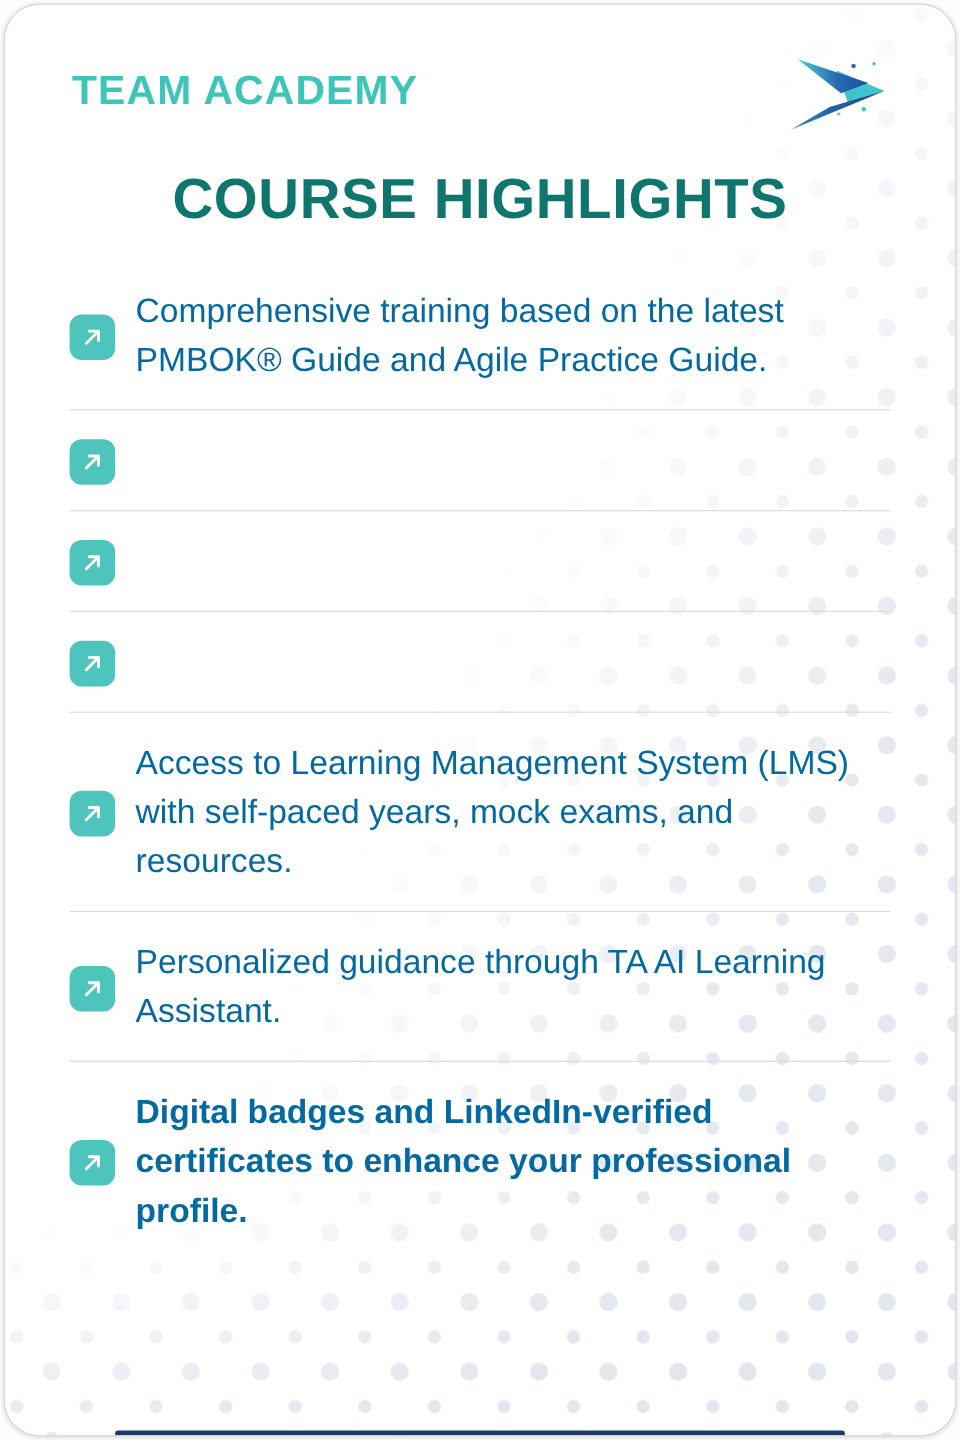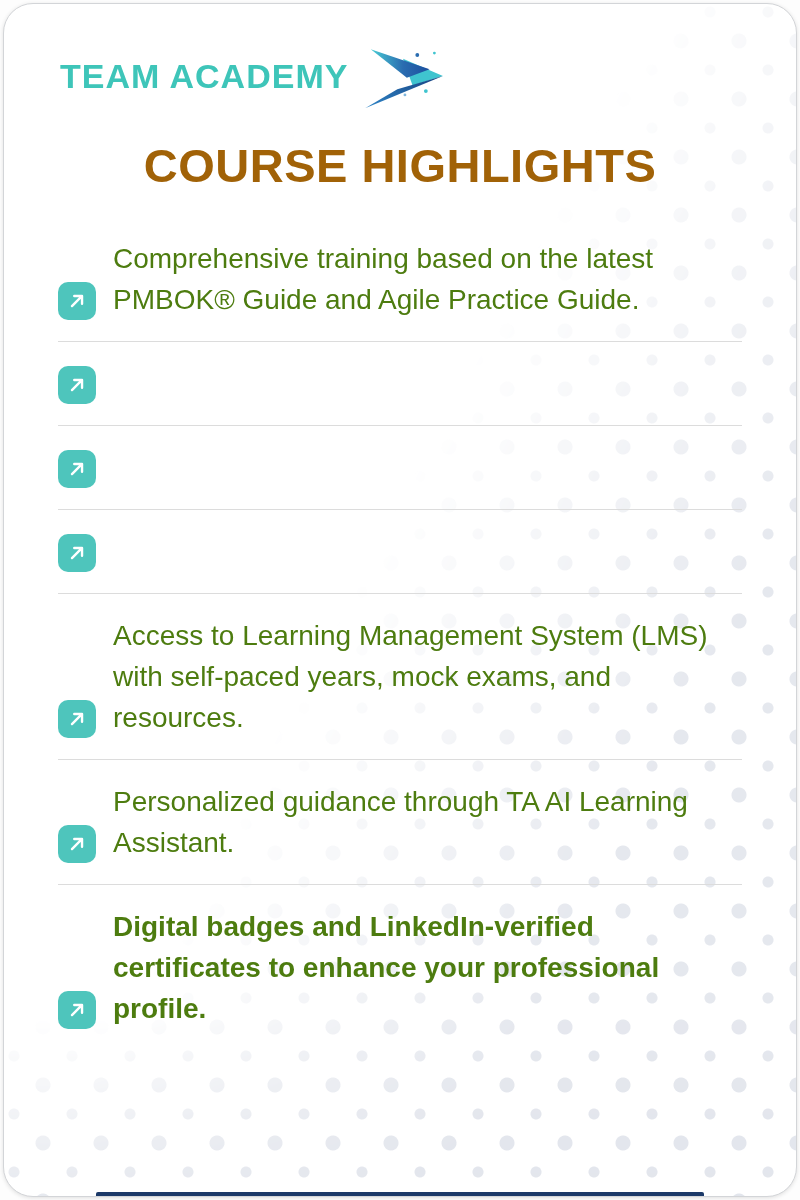--- a/index.html
+++ b/index.html
@@ -38,54 +38,55 @@
     mask-image:
       linear-gradient(118deg, transparent 46%, rgba(0,0,0,.9) 75%),
       linear-gradient(to top, rgba(0,0,0,.85), transparent 15%);
   }
   .brand {
     display: flex;
     align-items: center;
     gap: 12px;
     padding-left: 2px;
     position: relative;
+    justify-content: space-between;
   }
   .brand-name {
     color: #3ec5b9;
     font-size: 34px;
     font-weight: 700;
     letter-spacing: 1px;
   }
   .brand-arrow {
     width: 88px;
     height: 76px;
     margin-top: -4px;
   }
   h1.page-title {
     position: relative;
     margin: 26px 0 0 0;
     text-align: center;
-    color: #a16207;
+    color: #0f766e;
     font-size: 47px;
     font-weight: 700;
     letter-spacing: 0.5px;
   }
   ul.highlights {
     position: relative;
     list-style: none;
     margin: 24px 0 0 0;
     padding: 0;
   }
   ul.highlights li {
     display: flex;
-    align-items: flex-end;
+    align-items: center;
     gap: 17px;
     padding: 21px 0;
     border-bottom: 1px solid #dcdcdc;
-    color: #4d7c0f;
+    color: #0369a1;
     font-size: 28px;
     line-height: 41px;
   }
   ul.highlights li:last-child { border-bottom: none; font-weight: bold; }
   .bullet {
     flex: 0 0 auto;
     width: 38px;
     height: 38px;
     margin-top: 3px;
     border-radius: 10px;

